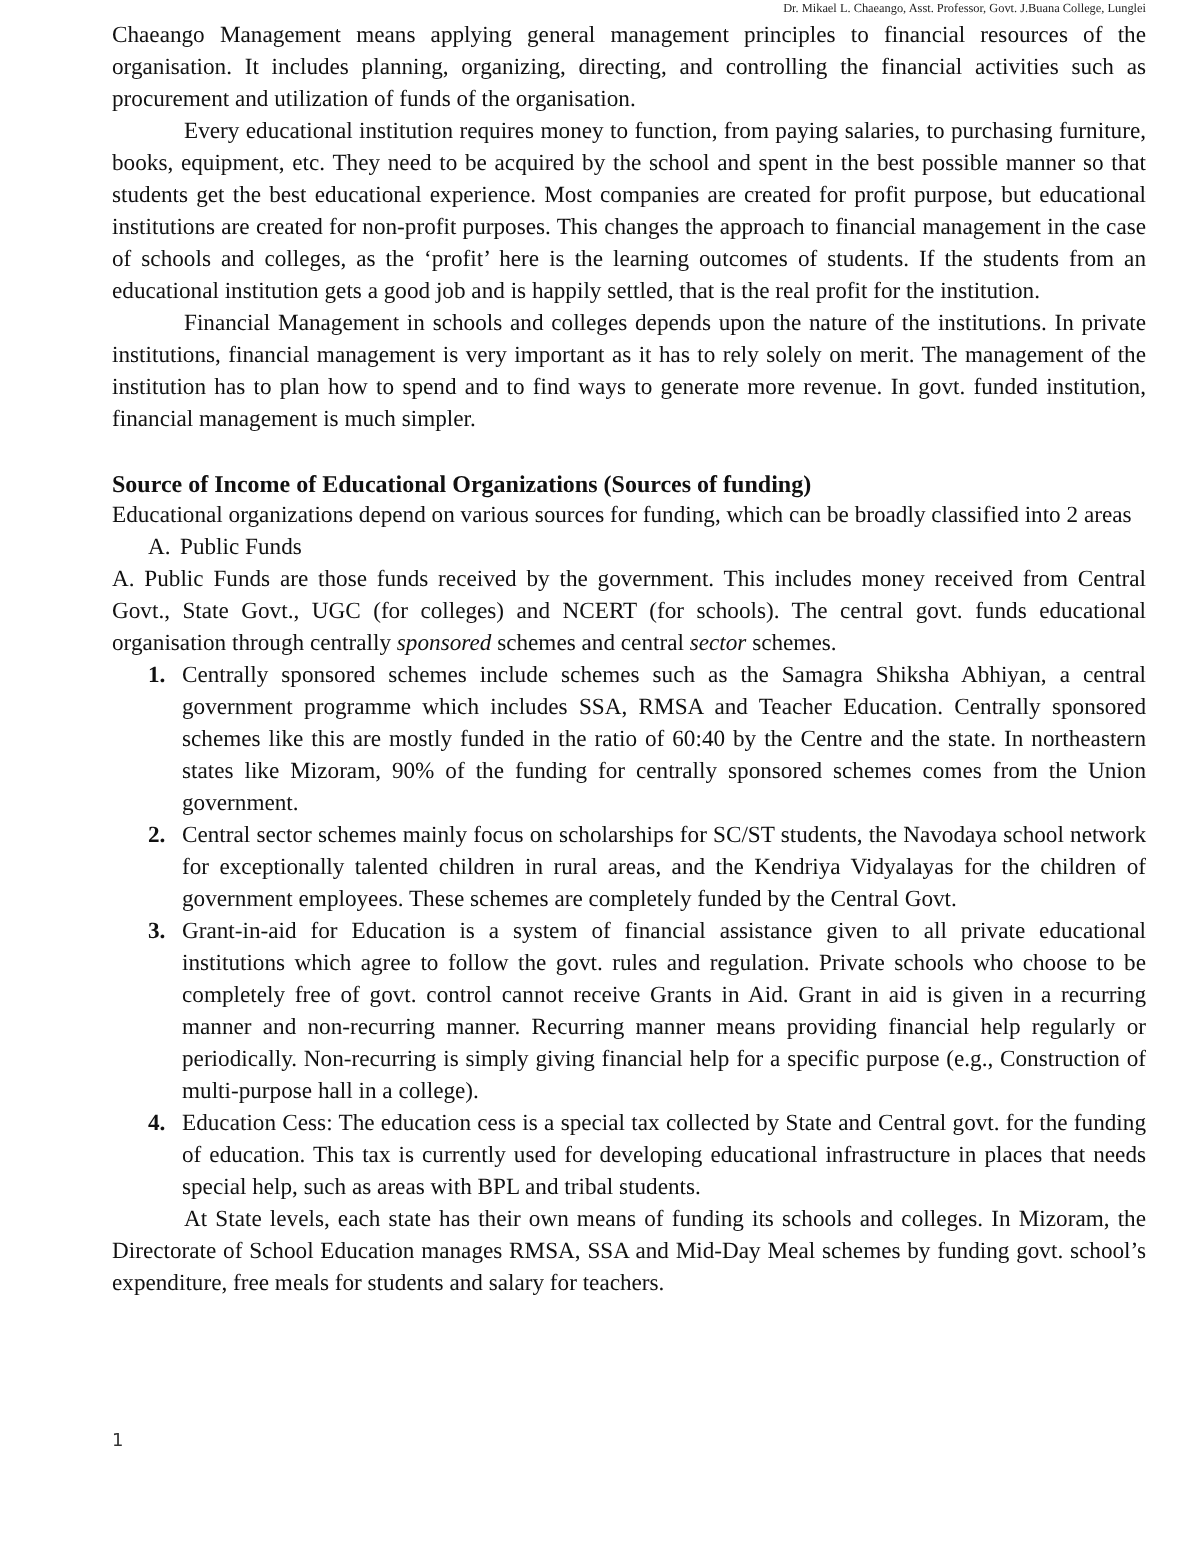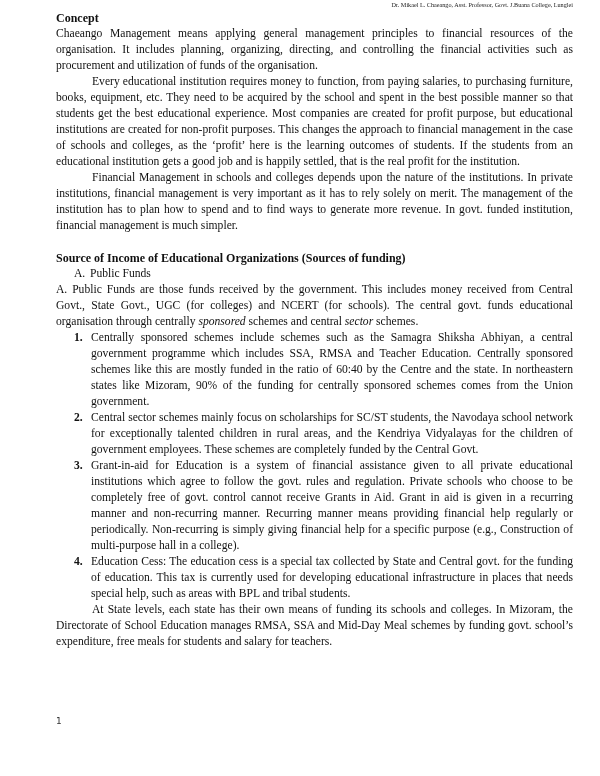--- a/index.html
+++ b/index.html
@@ -22,28 +22,28 @@
   .num .mk { position: absolute; left: 18px; font-weight: bold; }
   .pagenum { position: absolute; left: 56px; top: 716px; font-family: "DejaVu Sans", sans-serif; font-size: 9px; color: #333; }
   b { font-weight: normal; }
 </style>
 </head>
 <body>
 
 <div class="page">
   <div class="author">Dr. Mikael L. Chaeango, Asst. Professor, Govt. J.Buana College, Lunglei</div>
 
-  <div class="heading">Concept</div>
   <p><span>Chaeango Management means applying </span><b>general management principles</b><span> to </span><b>financial resources</b><span> of the organisation. It includes planning, organizing, directing, and controlling the financial activities such as procurement and utilization of funds of the organisation.</span></p>
   <p class="indent">Every educational institution requires money to function, from paying salaries, to purchasing furniture, books, equipment, etc. They need to be acquired by the school and spent in the best possible manner so that students get the best educational experience. Most companies are created for profit purpose, but educational institutions are created for non-profit purposes. This changes the approach to financial management in the case of schools and colleges, as the ‘profit’ here is the learning outcomes of students. If the students from an educational institution gets a good job and is happily settled, that is the real profit for the institution.</p>
   <p class="indent">Financial Management in schools and colleges depends upon the nature of the institutions. In private institutions, financial management is very important as it has to rely solely on merit. The management of the institution has to plan how to spend and to find ways to generate more revenue. In govt. funded institution, financial management is much simpler.</p>
 
   <div class="gap"></div>
 
   <div class="heading">Source of Income of Educational Organizations (Sources of funding)</div>
+  <p>Educational organizations depend on various sources for funding, which can be broadly classified into 2 areas</p>
   <ul class="alpha">
     <li><span class="mk">A.</span><span>Public Funds</span></li>
   </ul>
 
   <p><b>A. Public Funds</b><span> are those funds received by the government. This includes money received from Central Govt., State Govt., UGC (for colleges) and NCERT (for schools). The central govt. funds educational organisation through centrally </span><b><i>sponsored</i></b><b> schemes</b><span> and </span><b>central </b><b><i>sector</i></b><b> schemes</b><span>.</span></p>
 
   <ol class="num">
     <li><span class="mk">1.</span><b>Centrally sponsored schemes</b><span> include schemes such as the </span><b>Samagra Shiksha Abhiyan</b><span>, a central government programme which includes </span><b>SSA, RMSA</b><span> and </span><b>Teacher Education</b><span>. Centrally sponsored schemes like this are mostly funded in the ratio of 60:40 by the Centre and the state. In northeastern states like Mizoram, 90% of the funding for centrally sponsored schemes comes from the Union government.</span></li>
     <li><span class="mk">2.</span><b>Central sector schemes</b><span> mainly focus on scholarships for </span><b>SC/ST students</b><span>, the </span><b>Navodaya</b><span> school network for exceptionally talented children in rural areas, and the </span><b>Kendriya Vidyalayas</b><span> for the children of government employees. These schemes are completely funded by the Central Govt.</span></li>
     <li><span class="mk">3.</span><b>Grant-in-aid for Education</b><span> is a system of financial assistance given to all private educational institutions which agree to follow the govt. rules and regulation. Private schools who choose to be completely free of govt. control cannot receive Grants in Aid.  Grant in aid is given in a recurring manner and non-recurring manner. Recurring manner means providing financial help regularly or periodically. Non-recurring is simply giving financial help for a specific purpose (e.g., Construction of multi-purpose hall in a college).</span></li>

